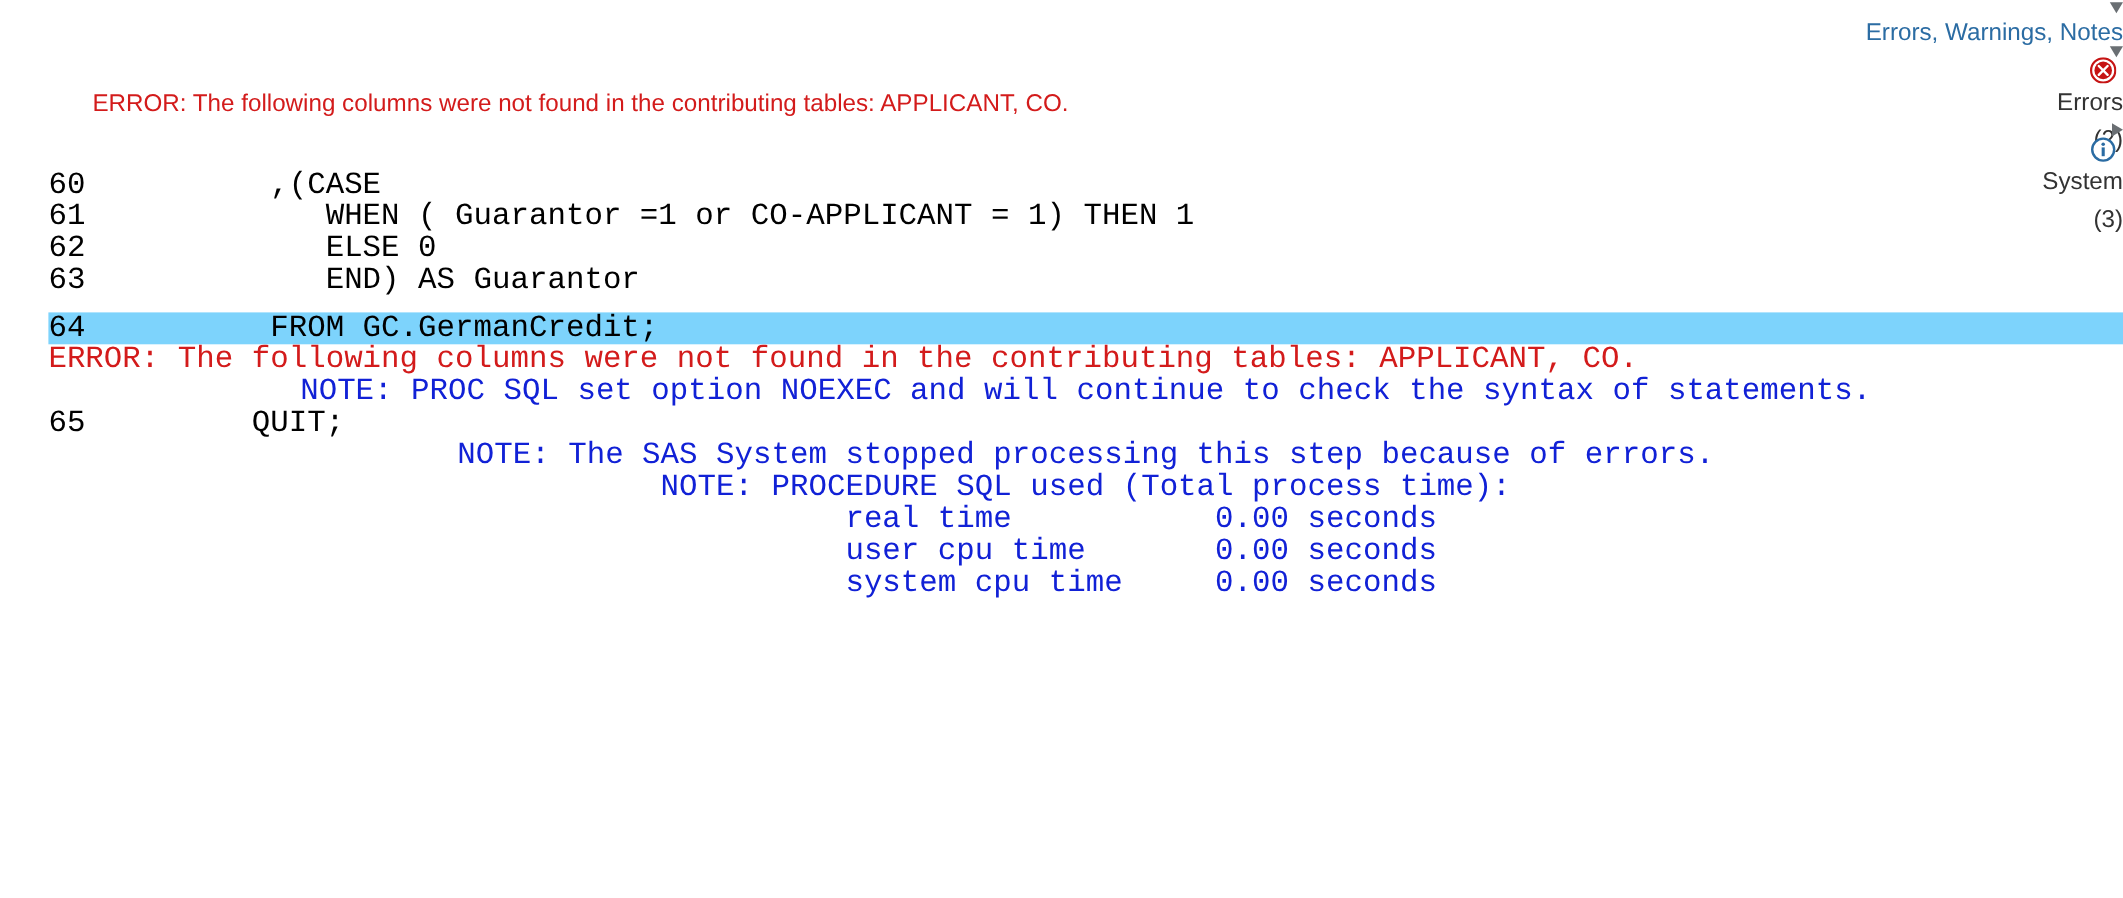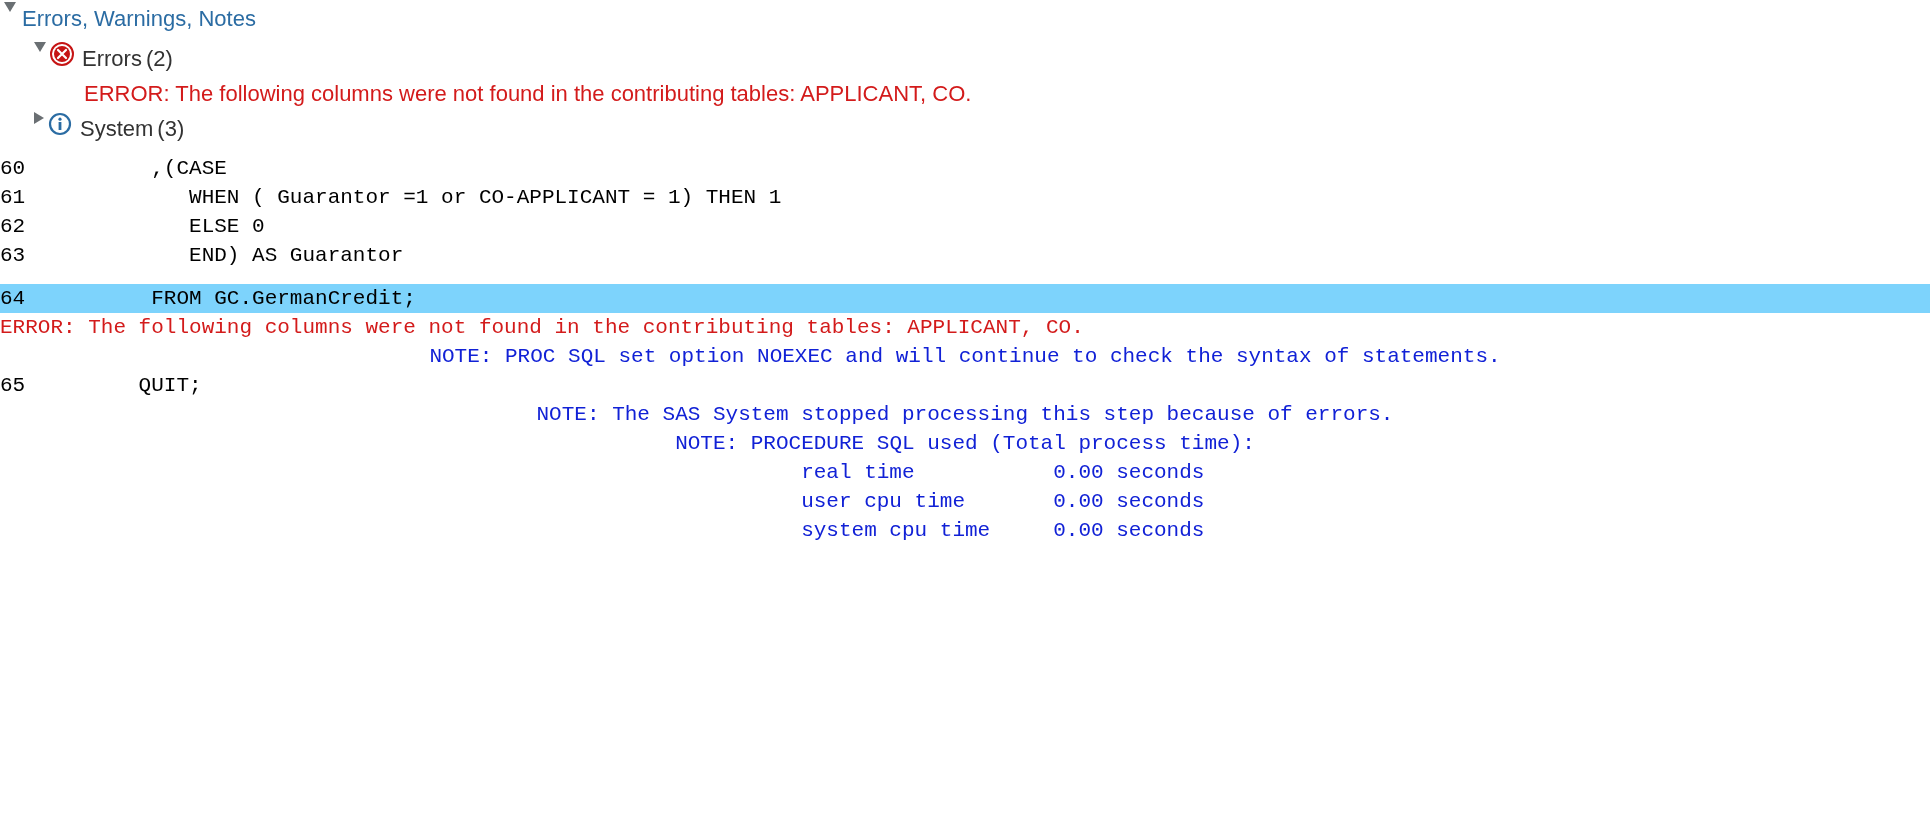--- a/index.html
+++ b/index.html
@@ -28,24 +28,25 @@
     border-right: 6px solid transparent;
     border-top: 10px solid #6a6f73;
   }
   .tri-right {
     border-top: 6px solid transparent;
     border-bottom: 6px solid transparent;
     border-left: 10px solid #6a6f73;
   }
   .row {
     display: flex;
-    align-items: flex-start;
+    align-items: flex-end;
     line-height: 34px;
     height: 34px;
     font-size: 22px;
+    flex-direction: column;
   }
   .top-title {
     color: #2b6ca3;
     padding-left: 6px;
     font-size: 22px;
   }
 
   .section-row { padding-left: 34px; }
   .section-row.selected { background: #dceff2; }
 
@@ -58,22 +59,23 @@
 
   .err-msg {
     color: #d31b1b;
     font-size: 22px;
     padding-left: 84px;
     line-height: 36px;
   }
 
   .log {
     font-family: "Courier New", Courier, monospace;
-    font-size: 21px;
+    font-size: 28px;
     line-height: 29px;
+    padding-left: 44px;
     white-space: pre;
     padding-top: 8px;
     overflow: hidden;
   }
   .log .black { color: #000; }
   .log .red   { color: #d31b1b; }
   .log .blue  { color: #1121d6; text-align: center; }
   .log .hl    { background: #7dd3fc; display: inline-block; width: 100%; margin-top: 14px; }
 
   .log-line { display: block; }

